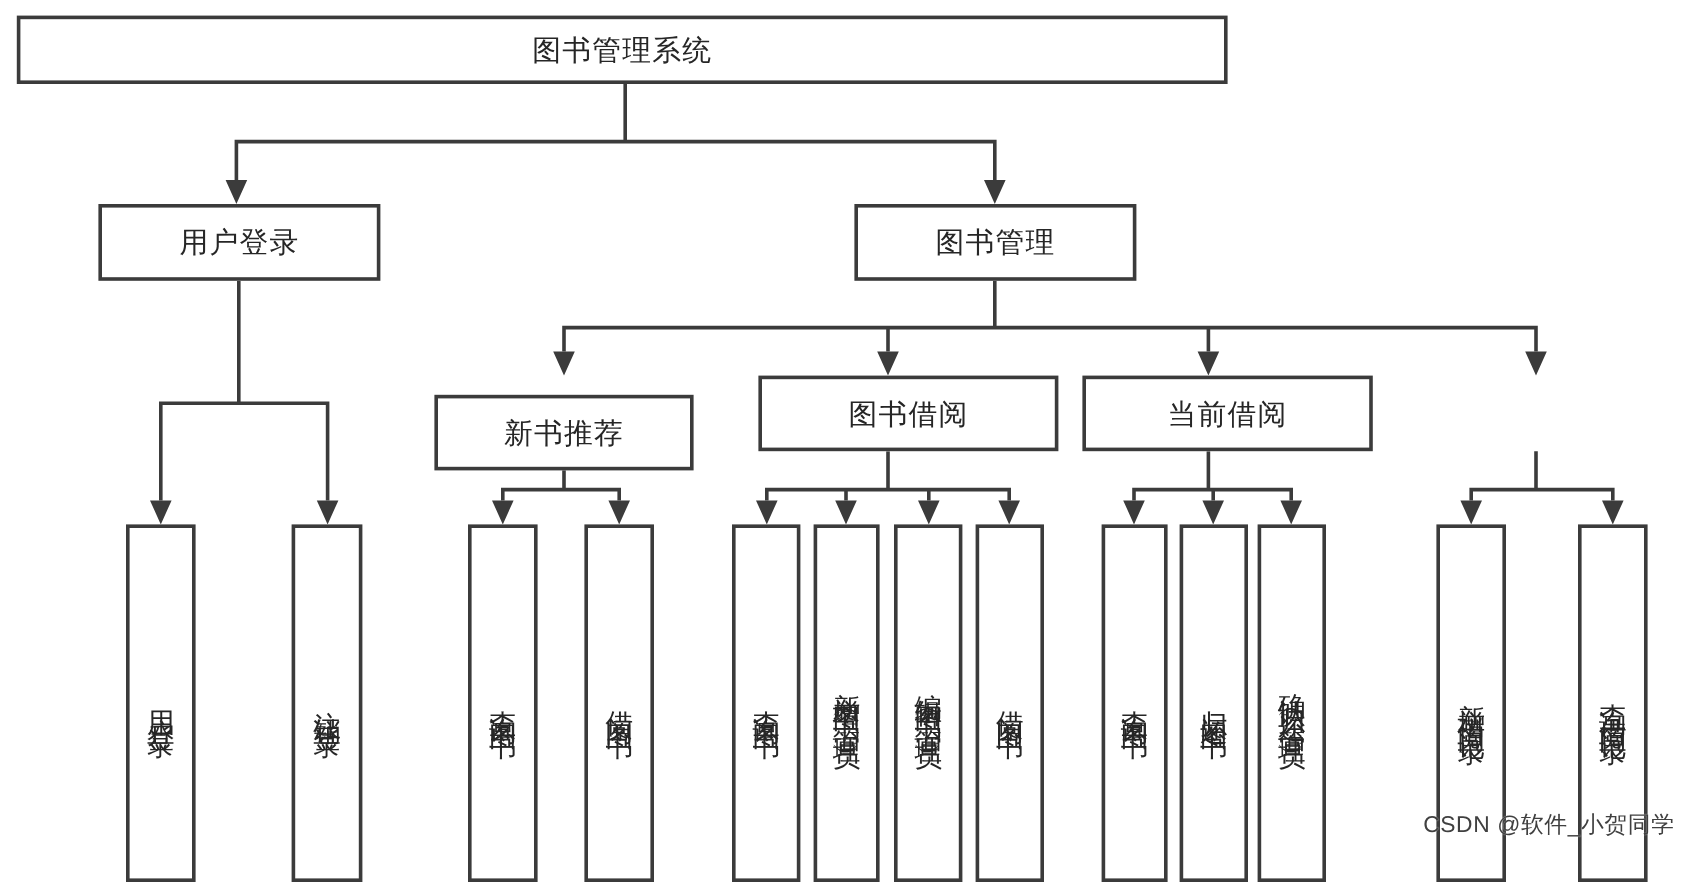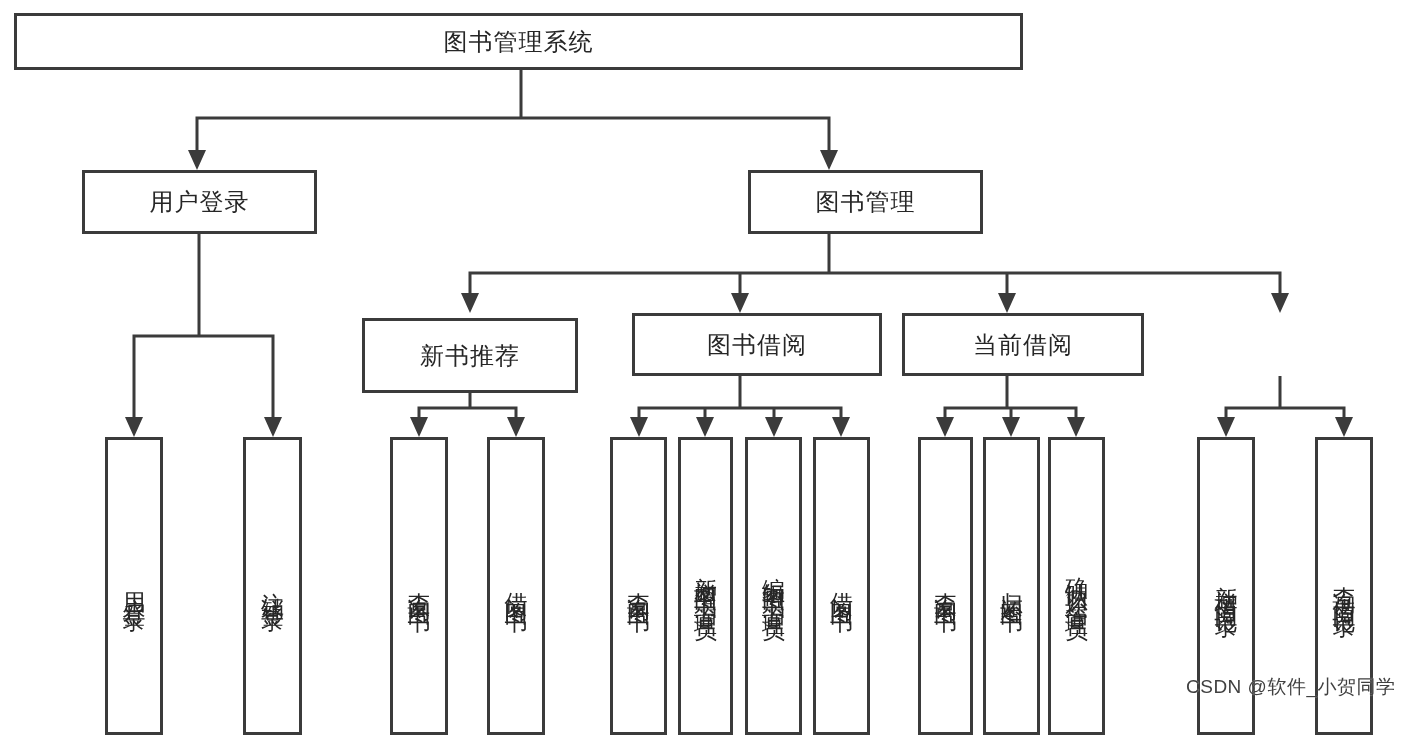--- a/index.html
+++ b/index.html
@@ -84,23 +84,23 @@
       M639 437 l-9 -20 h18 z  M705 437 l-9 -20 h18 z
       M774 437 l-9 -20 h18 z  M841 437 l-9 -20 h18 z
       M945 437 l-9 -20 h18 z  M1011 437 l-9 -20 h18 z
       M1076 437 l-9 -20 h18 z M1226 437 l-9 -20 h18 z
       M1344 437 l-9 -20 h18 z"></path>
   </svg>
 
   <div class="node h" style="left:14px;top:13px;width:1009px;height:57px">图书管理系统</div>
 
   <div class="node h" style="left:82px;top:170px;width:235px;height:64px">用户登录</div>
-  <div class="node h" style="left:748px;top:170px;width:235px;height:64px">图书管理</div>
+  <div class="node h" style="left:712px;top:170px;width:235px;height:64px">图书管理</div>
 
-  <div class="node h" style="left:362px;top:318px;width:216px;height:75px">新书推荐</div>
+  <div class="node h" style="left:362px;top:329px;width:216px;height:63px">新书推荐</div>
   <div class="node h" style="left:632px;top:313px;width:250px;height:63px">图书借阅</div>
   <div class="node h" style="left:902px;top:313px;width:242px;height:63px">当前借阅</div>
 
   <div class="node v" style="left:105px;top:437px;width:58px;height:298px">用户登录</div>
   <div class="node v" style="left:243px;top:437px;width:59px;height:298px">注销登录</div>
 
   <div class="node v" style="left:390px;top:437px;width:58px;height:298px">查询图书</div>
   <div class="node v" style="left:487px;top:437px;width:58px;height:298px">借阅图书</div>
 
   <div class="node v" style="left:610px;top:437px;width:57px;height:298px">查询图书</div>

